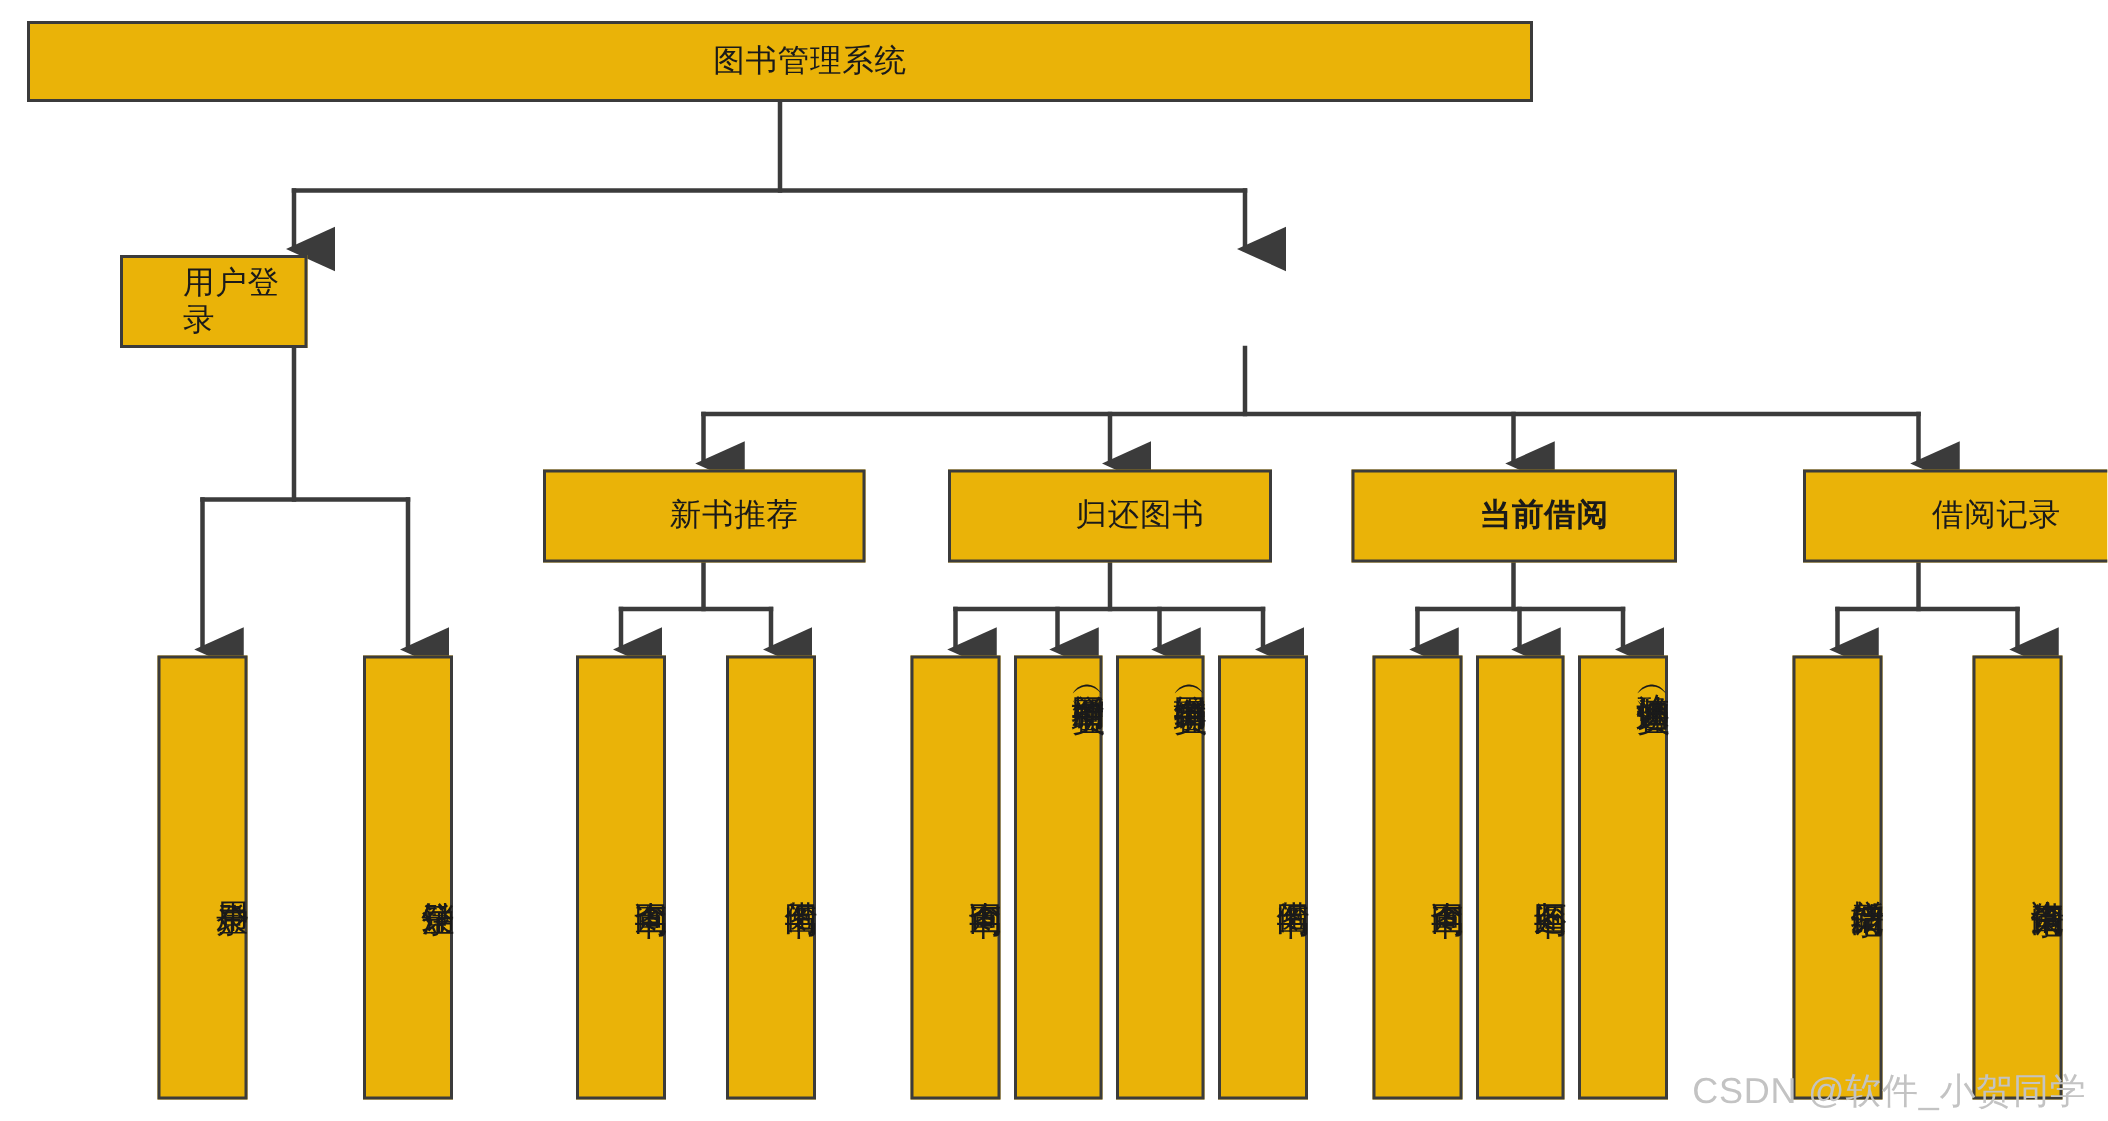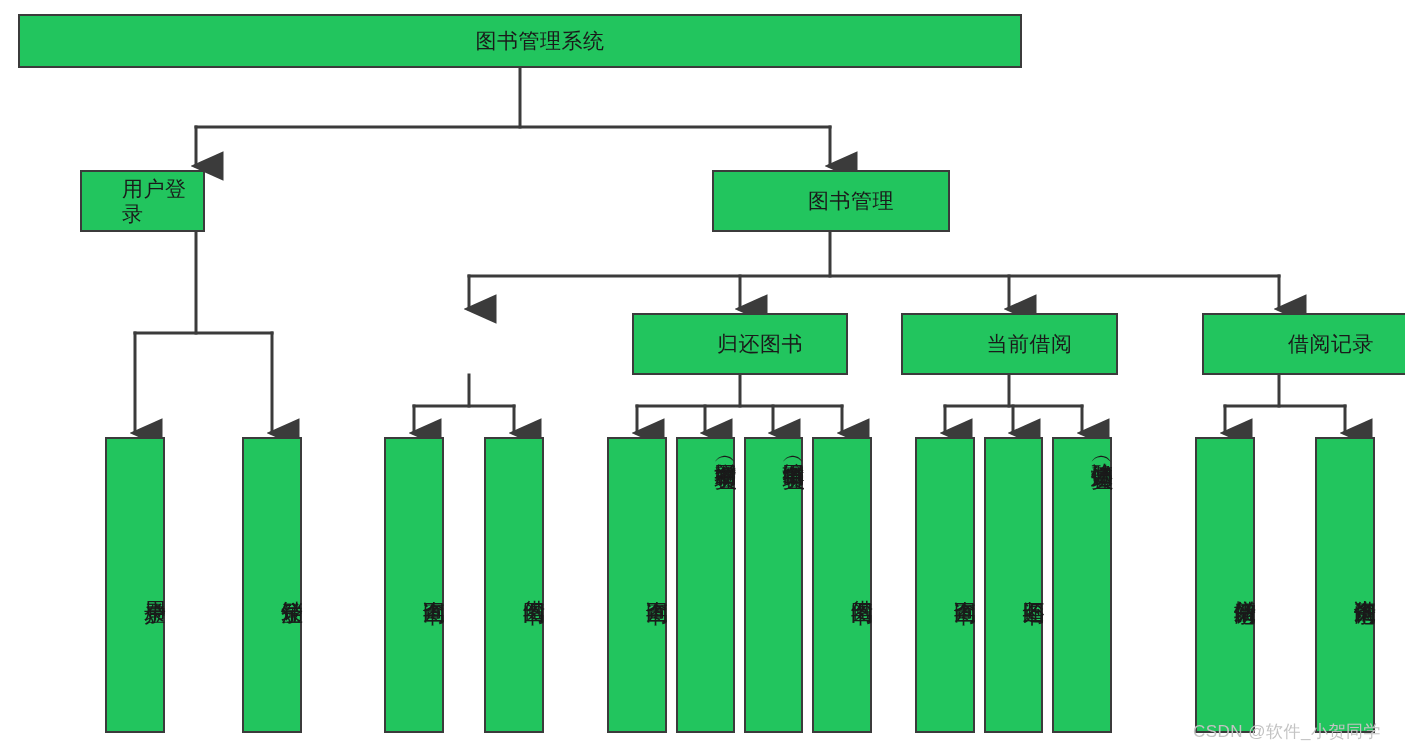--- a/index.html
+++ b/index.html
@@ -22,21 +22,21 @@
     left: 0;
     top: 0;
     width: 1405px;
     height: 747px;
     pointer-events: none;
   }
   .node {
     position: absolute;
     box-sizing: border-box;
     border: 2.5px solid #3b3b3b;
-    background: #22c55e;
+    background: #eab308;
     display: flex;
     align-items: center;
     justify-content: center;
     color: #1a1a1a;
     padding-left: 40px;
   }
   .node.horiz {
     font-size: 21px;
     letter-spacing: 0.5px;
     line-height: 1.2;
@@ -54,23 +54,23 @@
     letter-spacing: 1px;
     white-space: nowrap;
     color: #1a1a1a;
   }
   .node.vert.centered {
     align-items: center;
     padding-top: 0;
   }
   #watermark {
     position: absolute;
-    right: 24px;
+    right: 14px;
     bottom: 4px;
-    font-size: 17px;
+    font-size: 24px;
     color: #c3c3c3;
     white-space: nowrap;
     letter-spacing: 0.5px;
   }
 </style>
 </head>
 <body>
 
 <div id="canvas">
 
@@ -127,28 +127,28 @@
     </g>
   </svg>
 
   <div class="node horiz" style="left:18px; top:14px; width:1004px; height:54px;">
     <span>图书管理系统</span>
   </div>
 
   <div class="node horiz" style="left:80px; top:170px; width:125px; height:62px;">
     <span>用户登录</span>
   </div>
-  <div class="node horiz" style="left:712px; top:170px; width:238px; height:62px;">
-    <span>图书管理</span>
+
+  <div class="node horiz" style="left:362px; top:313px; width:215px; height:62px;">
+    <span>新书推荐</span>
   </div>
-
   <div class="node horiz" style="left:632px; top:313px; width:216px; height:62px;">
     <span>归还图书</span>
   </div>
-  <div class="node horiz" style="left:901px; top:313px; width:217px; height:62px;">
+  <div class="node horiz" style="left:901px; top:313px; width:217px; height:62px;font-weight:bold;">
     <span>当前借阅</span>
   </div>
   <div class="node horiz" style="left:1170px; top:313px; width:218px; height:62px;margin-left:32px;">
     <span>借阅记录</span>
   </div>
 
   <div class="node vert centered" style="left:105px; top:437px; width:60px; height:296px;">
     <span class="vtext">用户登录</span>
   </div>
   <div class="node vert centered" style="left:242px; top:437px; width:60px; height:296px;">

